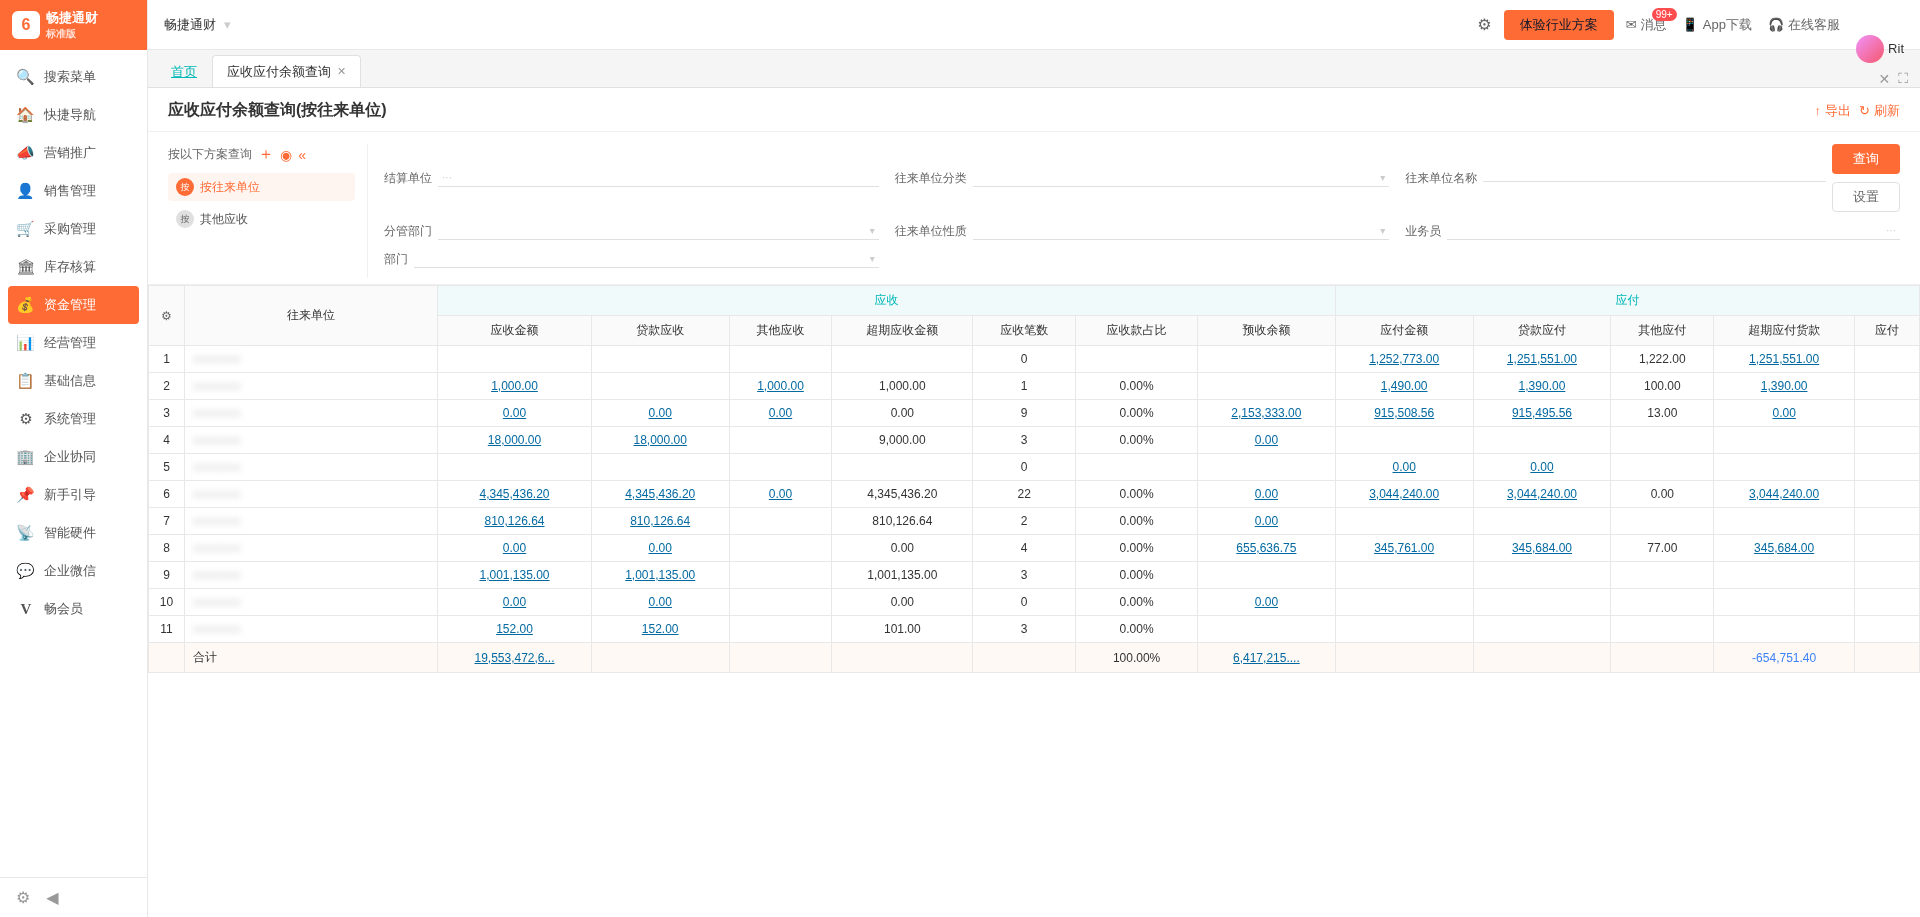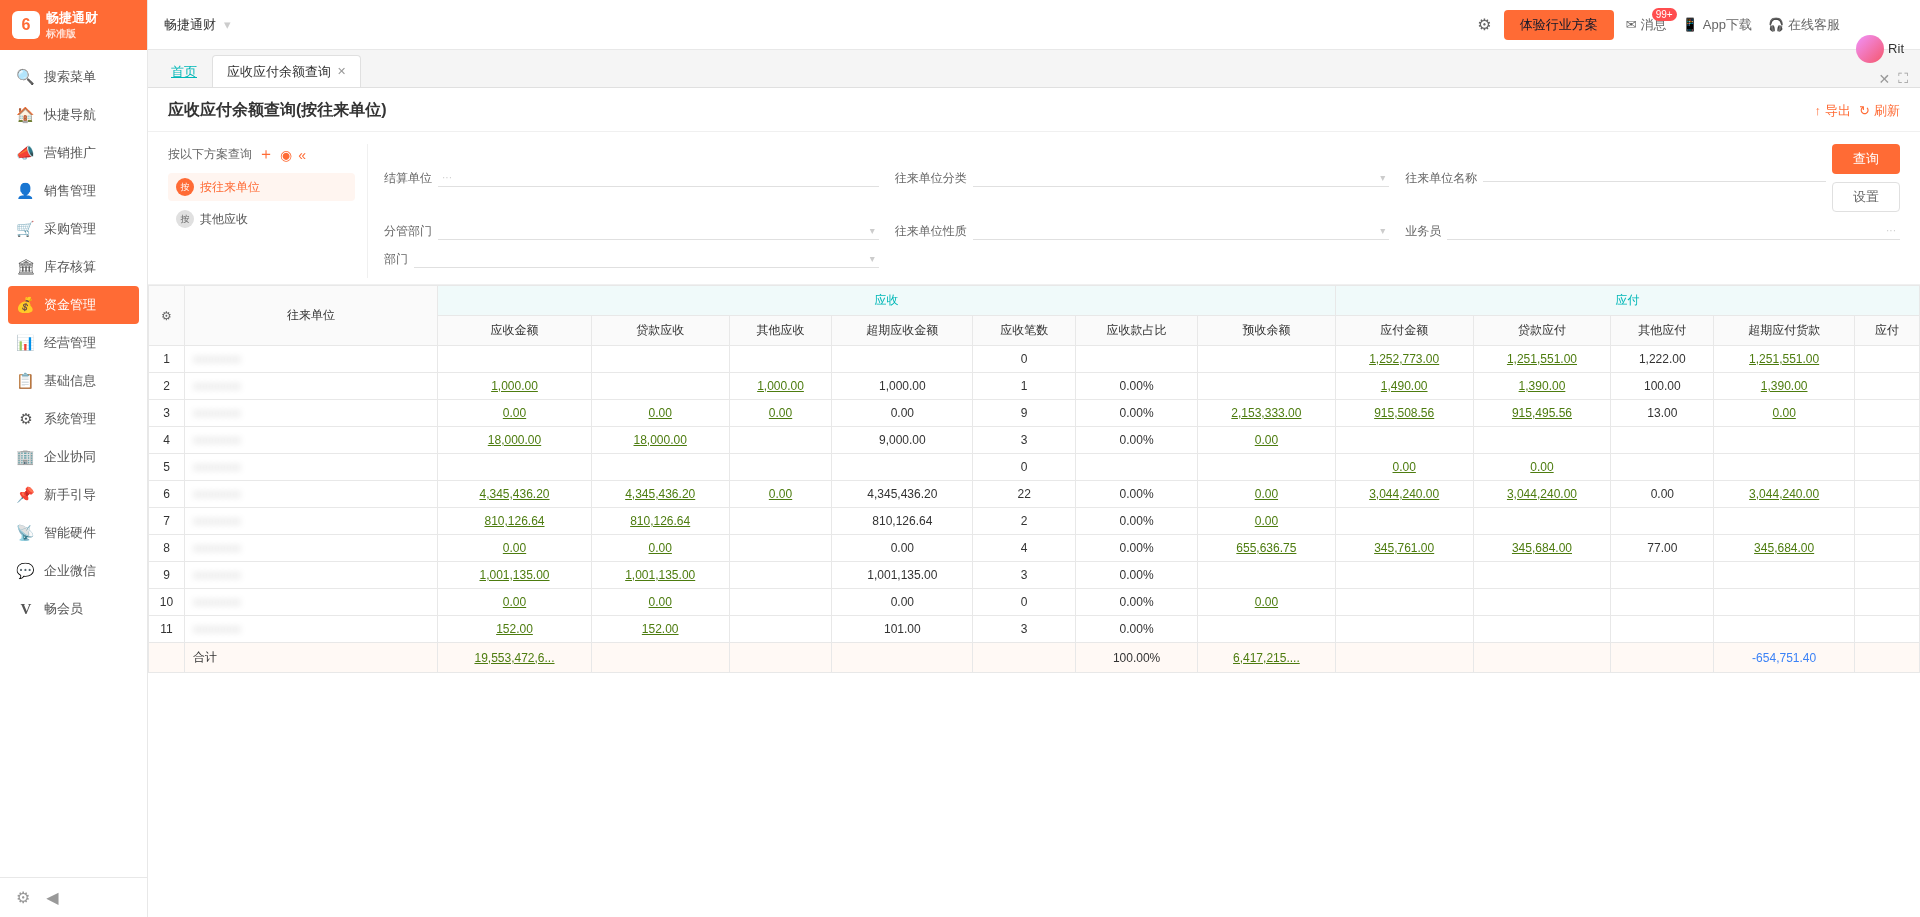--- a/index.html
+++ b/index.html
@@ -95,21 +95,21 @@
       background: #fff; color: #666; border: 1px solid #e0e0e0; border-radius: 4px;
       padding: 5px 20px; font-size: 13px; cursor: pointer; white-space: nowrap; margin-top: 4px;
     }
 
     
     .table-wrap { overflow: auto; margin: 0 0 0 0; }
     table { width: 100%; border-collapse: collapse; font-size: 12px; }
     th, td { border: 1px solid #e8e8e8; padding: 6px 8px; white-space: nowrap; text-align: center; }
     th { background: #fafafa; color: #333; font-weight: 500; position: sticky; top: 0; z-index: 5; margin-top: 43px; }
     td { color: #333; }
-    td.link { color: #4d7c0f; text-decoration: underline; cursor: pointer; }
+    td.link { color: #0369a1; text-decoration: underline; cursor: pointer; }
     td.left { text-align: left; }
     .table-gear { color: #666; cursor: pointer; }
     .col-group-header { background: #f0fafa; color: #00b7b7; }
     .total-row td { background: #fff9f5; font-weight: 500; }
     .blurred { color: transparent; text-shadow: 0 0 6px #ccc; user-select: none; }
   </style>
 </head>
 <body>
 
 <div class="sidebar">

